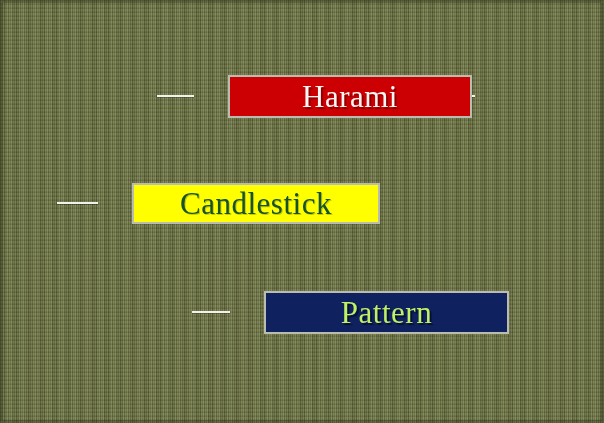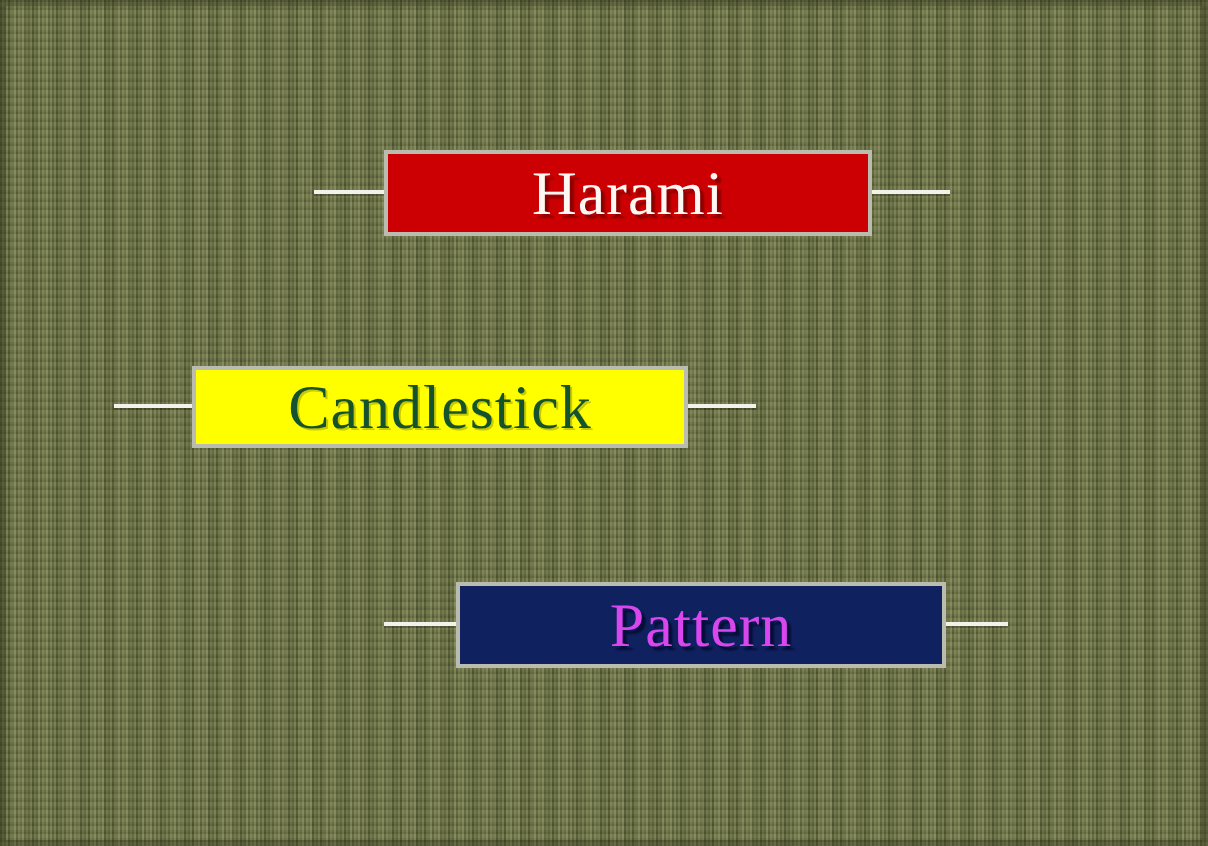--- a/index.html
+++ b/index.html
@@ -74,20 +74,21 @@
   }
 
   .label-box {
     position: absolute;
     box-sizing: border-box;
     border: 2px solid #b9bcae;
     display: flex;
     align-items: center;
     justify-content: center;
     overflow: hidden;
+    margin-left: 36px;
   }
 
   .label-text {
     white-space: nowrap;
     line-height: 1;
     letter-spacing: 0.5px;
   }
 
   
   #box-harami {
@@ -119,21 +120,21 @@
 
   
   #box-pattern {
     left: 228px;
     top: 291px;
     width: 245px;
     height: 43px;
     background: #10215f;
   }
   #box-pattern .label-text {
-    color: #d946ef;
+    color: #bef264;
     font-size: 31px;
     text-shadow: 2px 2px 1px rgba(0,0,30,0.6);
   }
 </style>
 </head>
 <body>
 
 <div id="slide">
 
   <div class="row">

